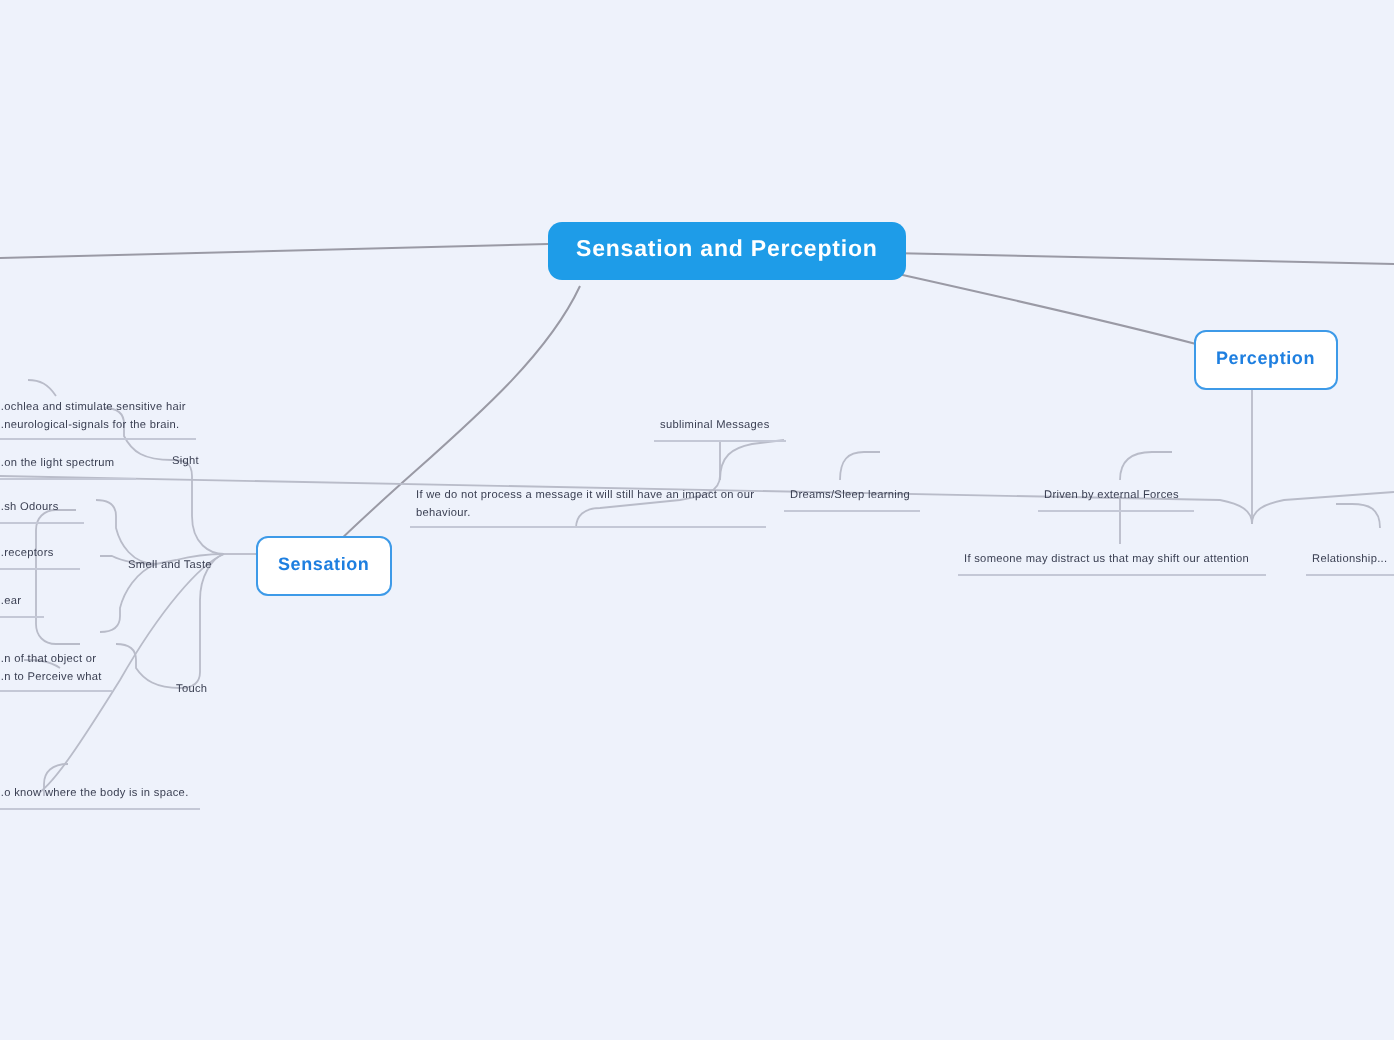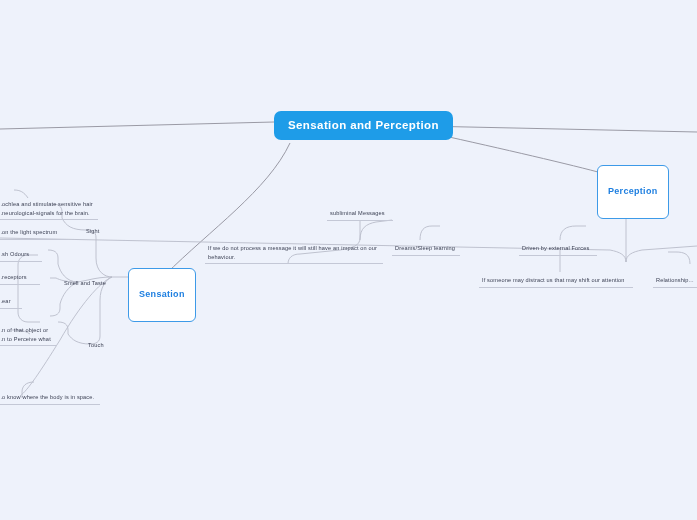--- a/index.html
+++ b/index.html
@@ -55,21 +55,21 @@
     line-height: 1.1;
   }
   .node.branch {
     background: #ffffff;
     color: #1e7fe0;
     border: 1.6px solid #3d9ae8;
     border-radius: 6px;
     font-size: 9px;
     font-weight: bold;
     letter-spacing: 0.3px;
-    padding: 21px 10px;
+    padding: 9px 10px;
     text-align: center;
     line-height: 1.1;
   }
   
   .node.topic {
     color: #3a3f52;
     font-size: 5.6px;
     letter-spacing: 0.15px;
     line-height: 1.55;
     padding: 1px 3px 2px 3px;

